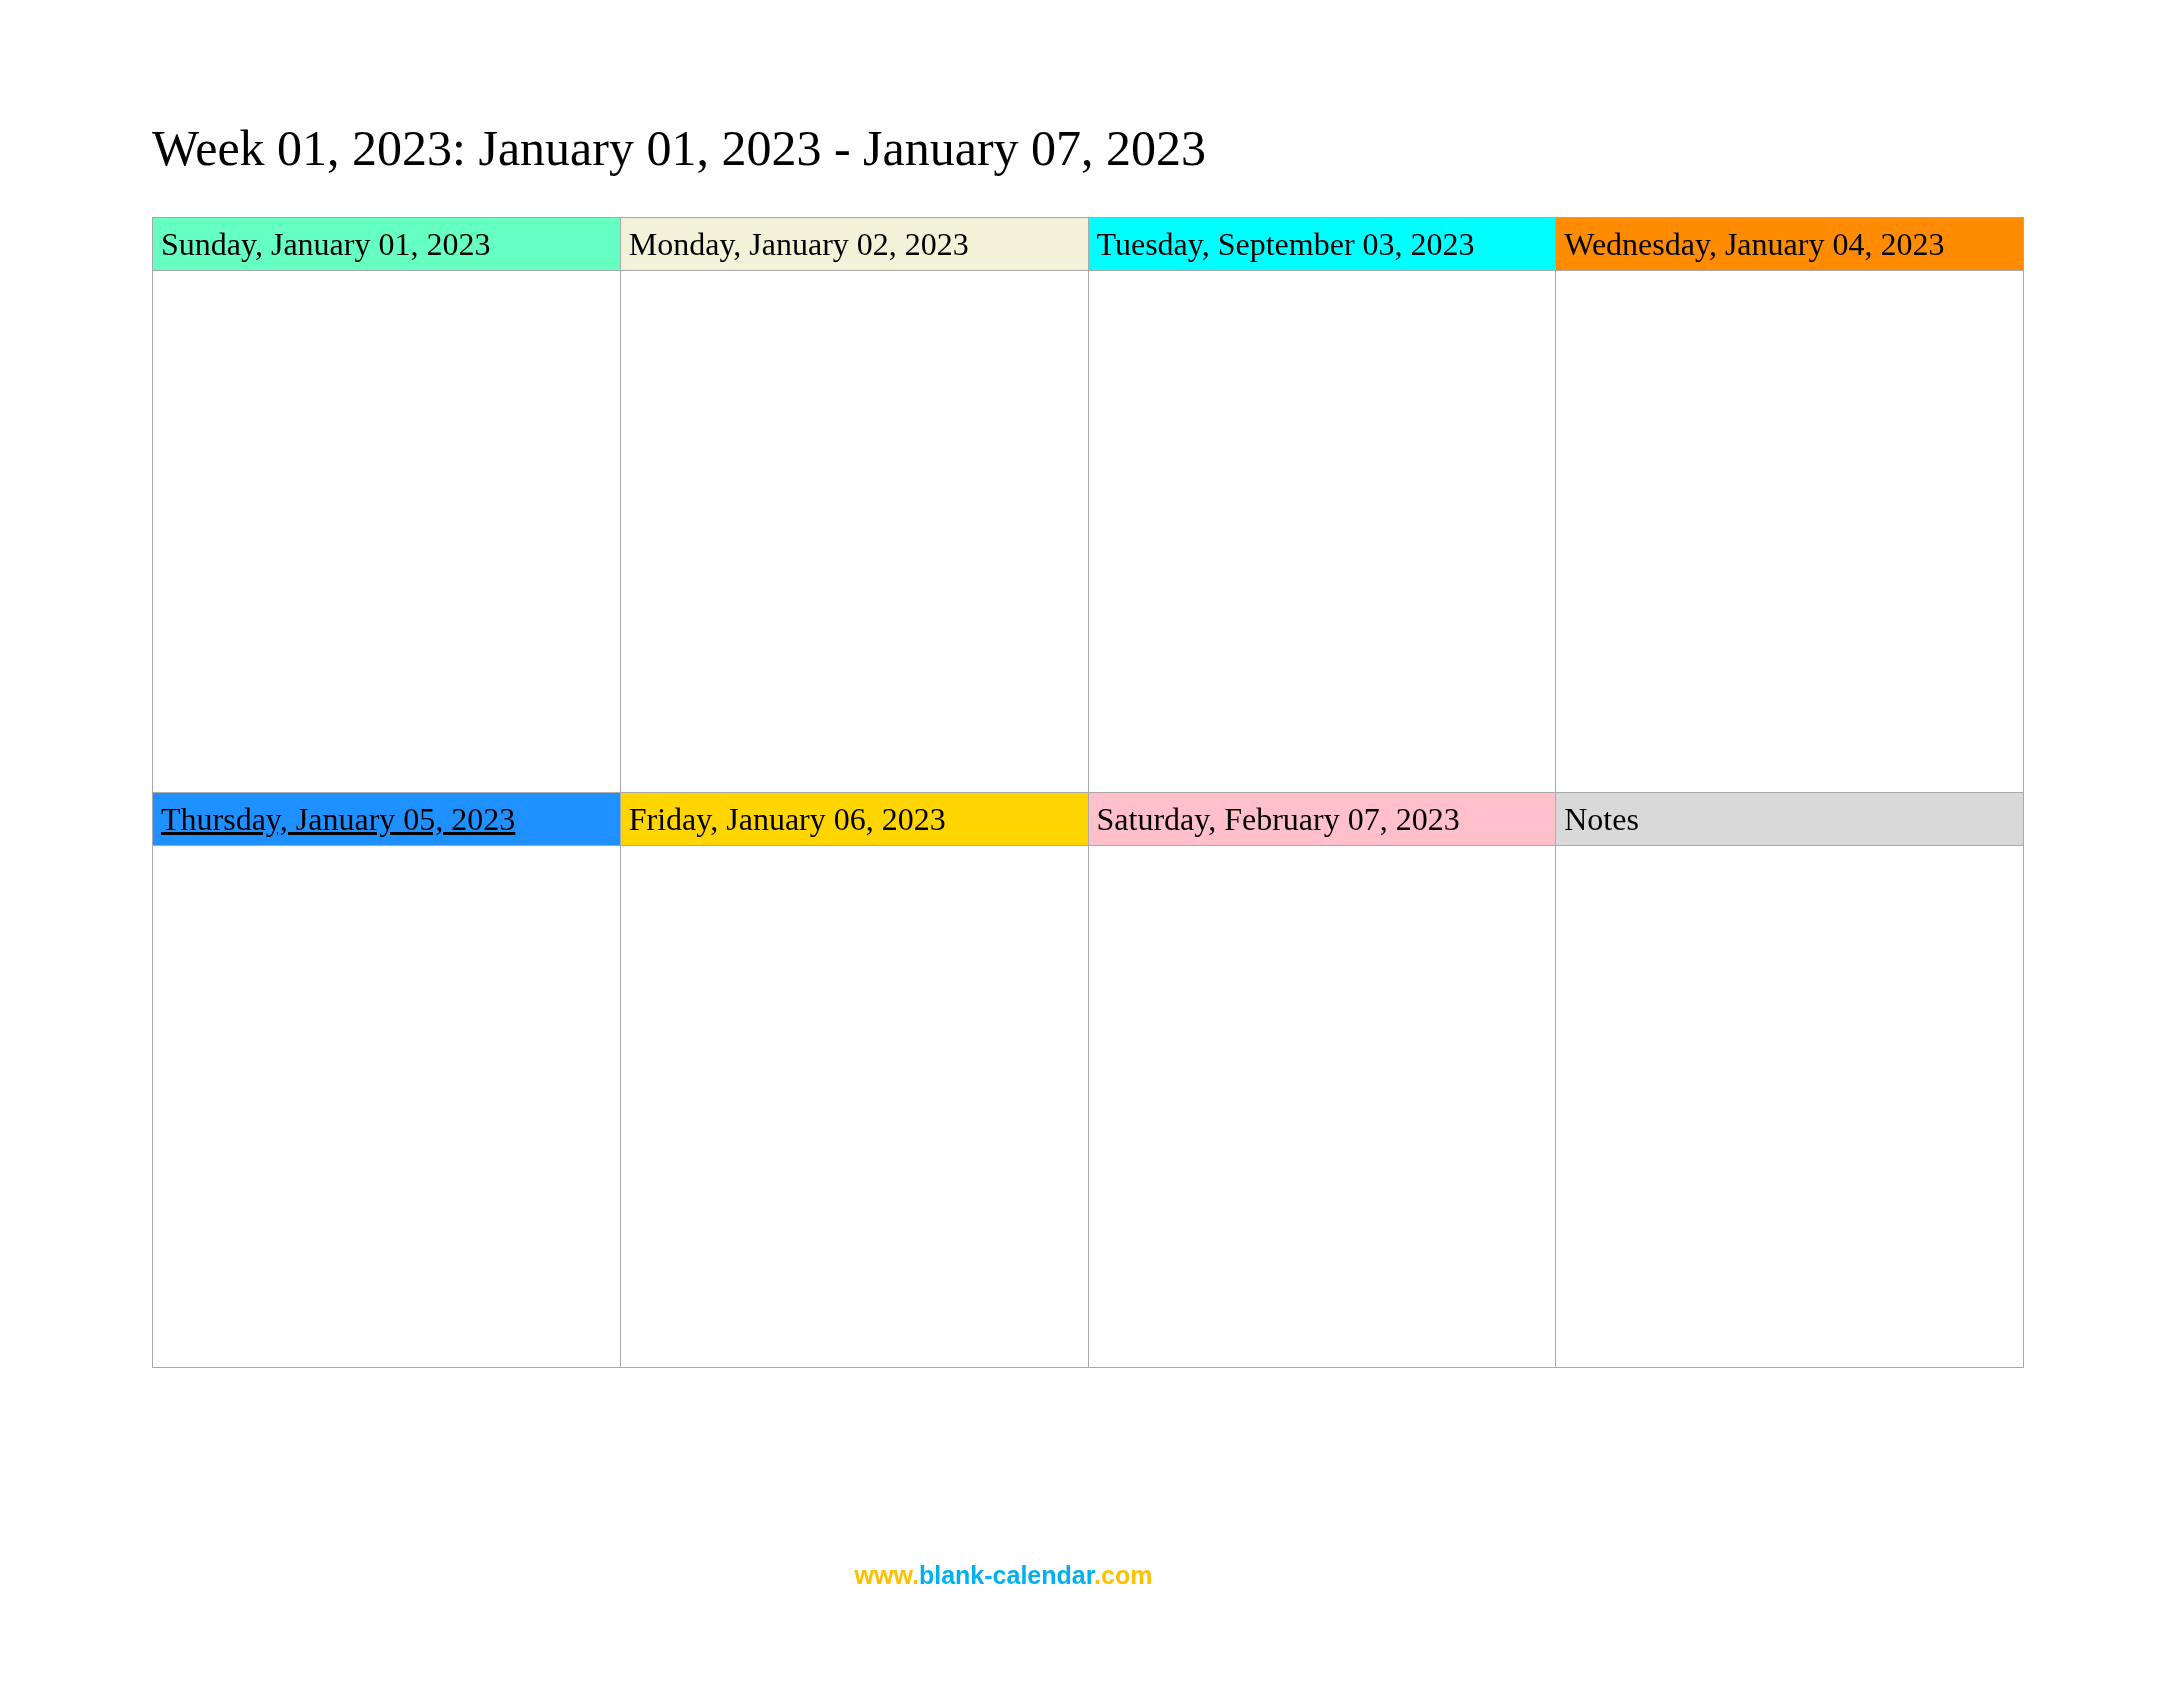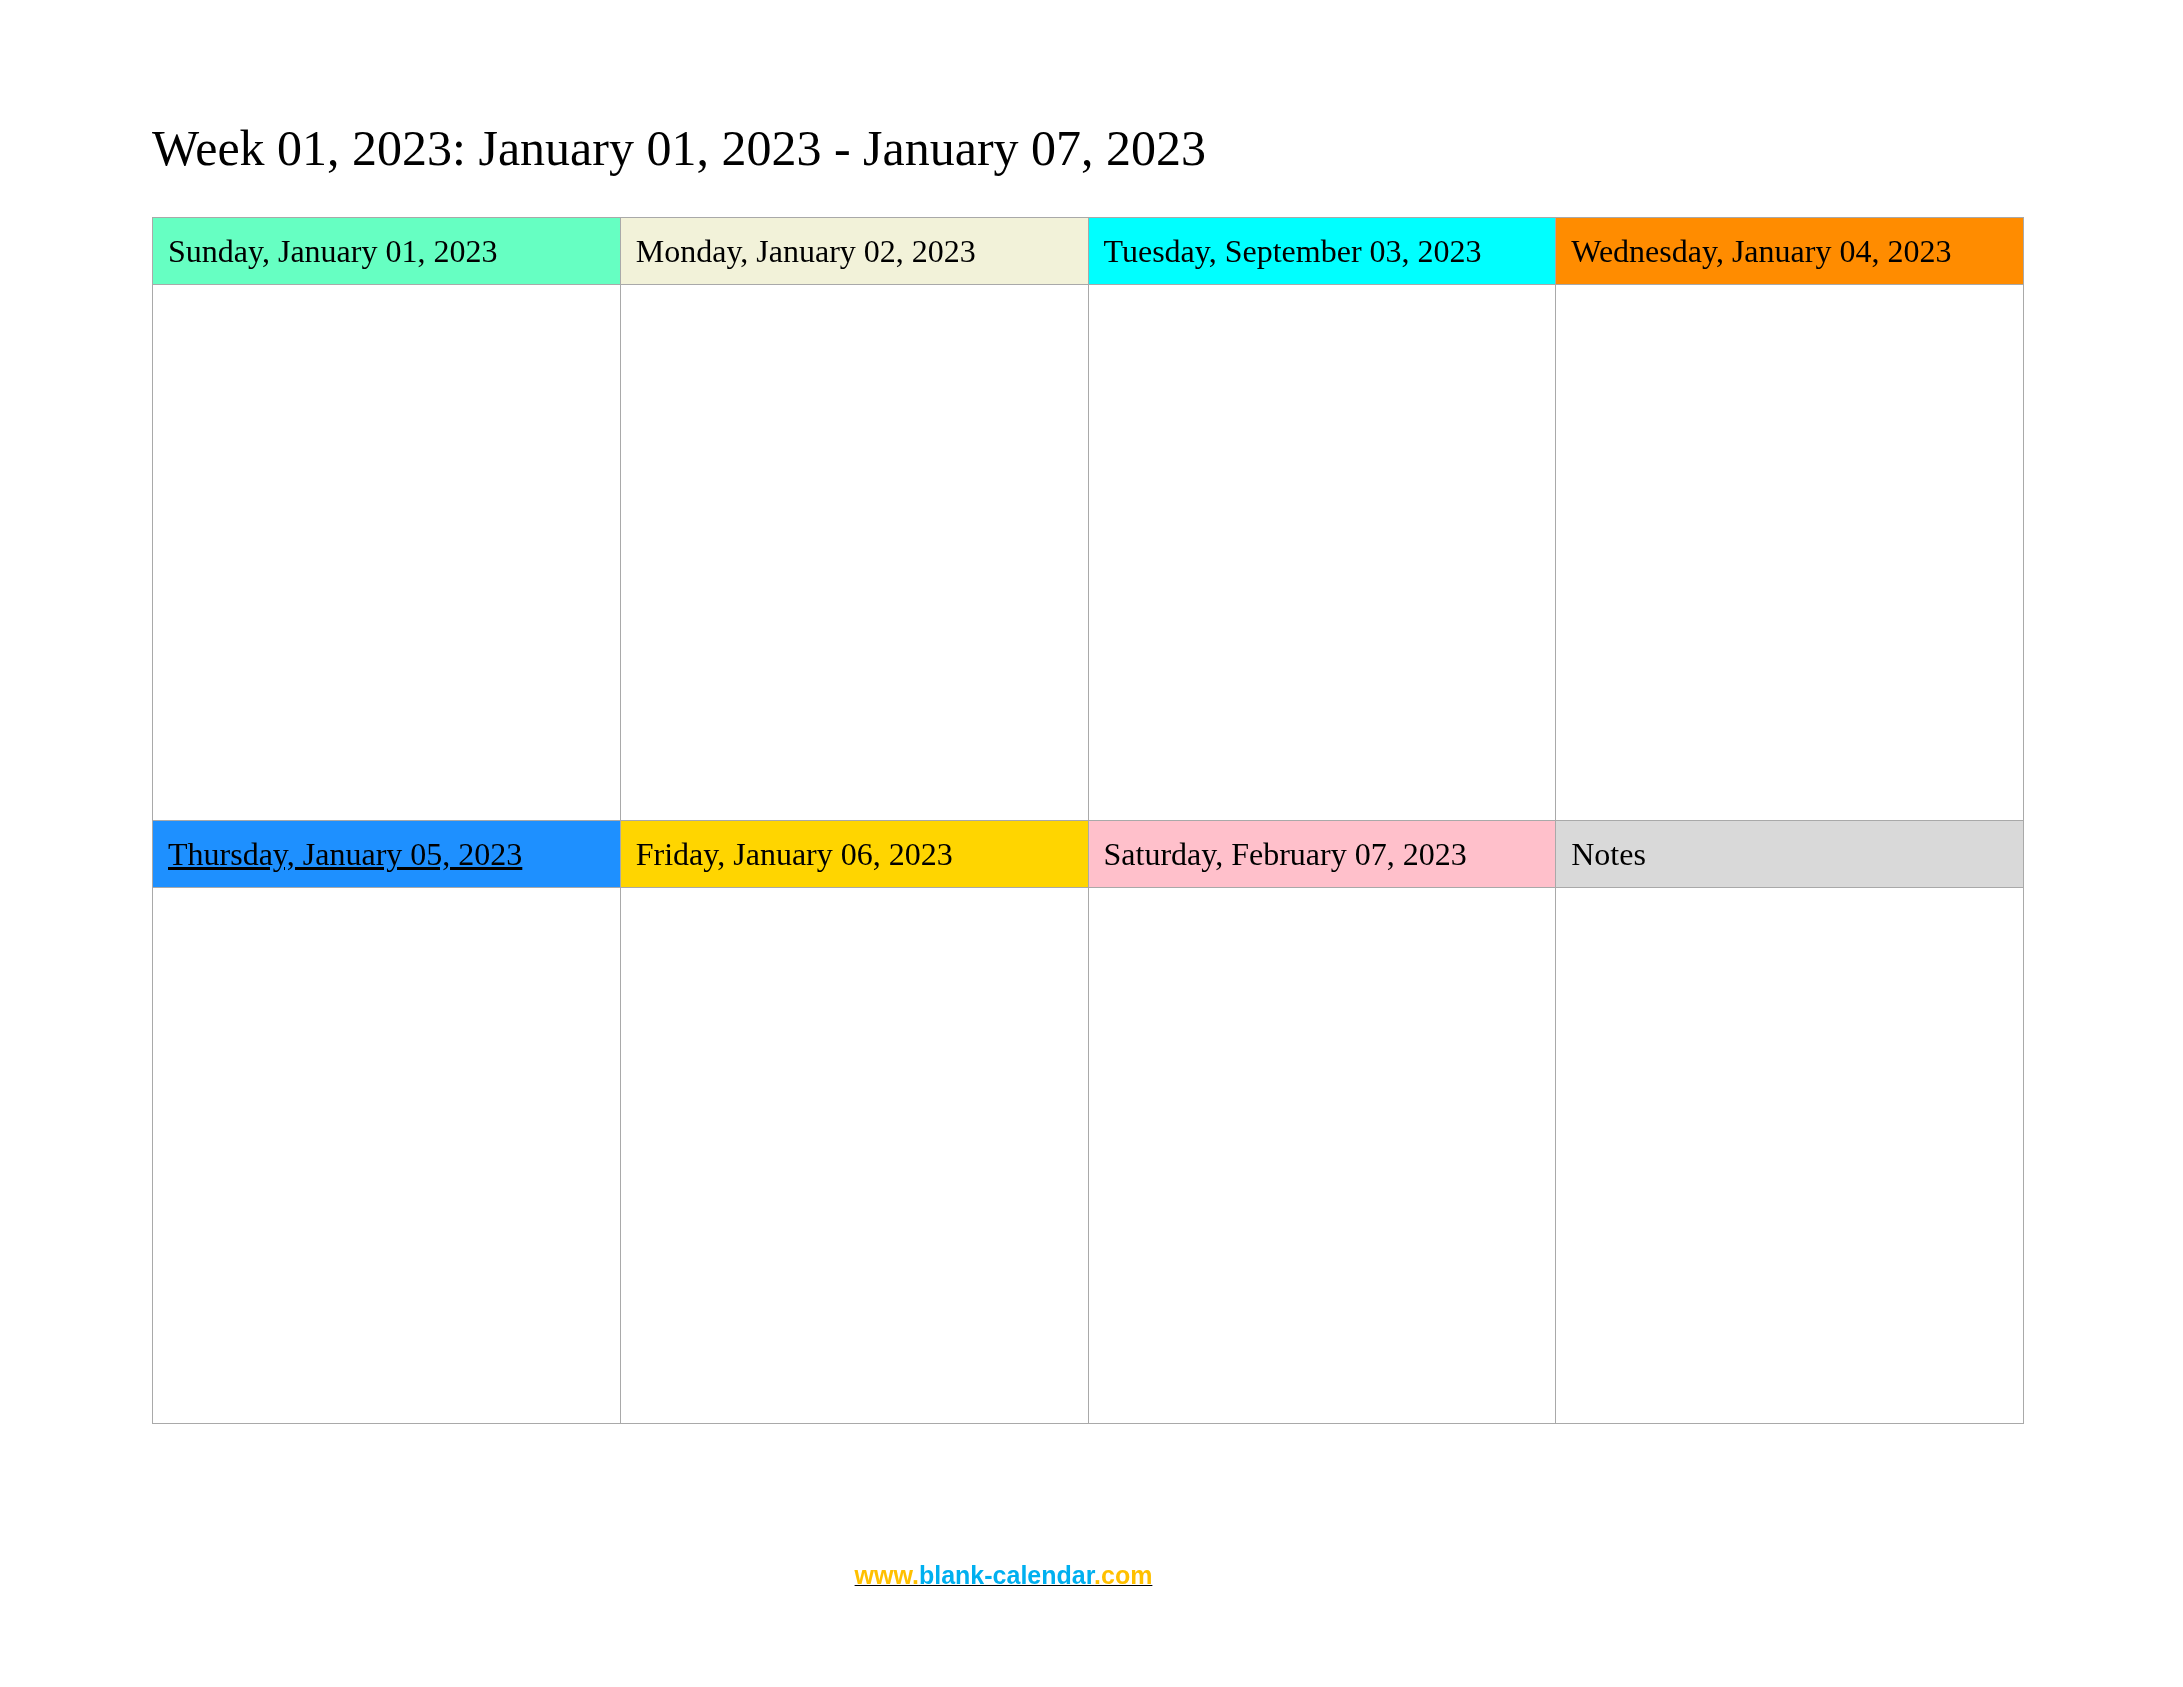--- a/index.html
+++ b/index.html
@@ -24,21 +24,21 @@
   }
   table.calendar {
     border-collapse: collapse;
     width: 1872px;
     table-layout: fixed;
   }
   table.calendar td, table.calendar th {
     border: 1.3px solid #a9a9a9;
     vertical-align: top;
     text-align: left;
-    padding: 15px;
+    padding: 8px;
   }
   .day-header {
     font-size: 32px;
     padding: 1.3px 4px 2.6px 4px;
     font-weight: normal;
     font-family: "Times New Roman", Times, serif;
     height: 36px;
     line-height: 36px;
     white-space: nowrap;
     overflow: hidden;
@@ -46,21 +46,20 @@
   .day-body {
     height: 505px;
     background: #ffffff;
   }
   .footer {
     width: 2007px;
     text-align: center;
     position: absolute;
     top: 1561px;
     left: 0;
-    text-decoration: underline;
   }
   .footer-link {
     font-family: Arial, Helvetica, sans-serif;
     font-size: 25px;
     font-weight: bold;
   }
   .footer-link .p1 { color: #ffc000; }
   .footer-link .p2 { color: #00b0f0; }
   .footer-link .p3 { color: #ffc000; }
 </style>

